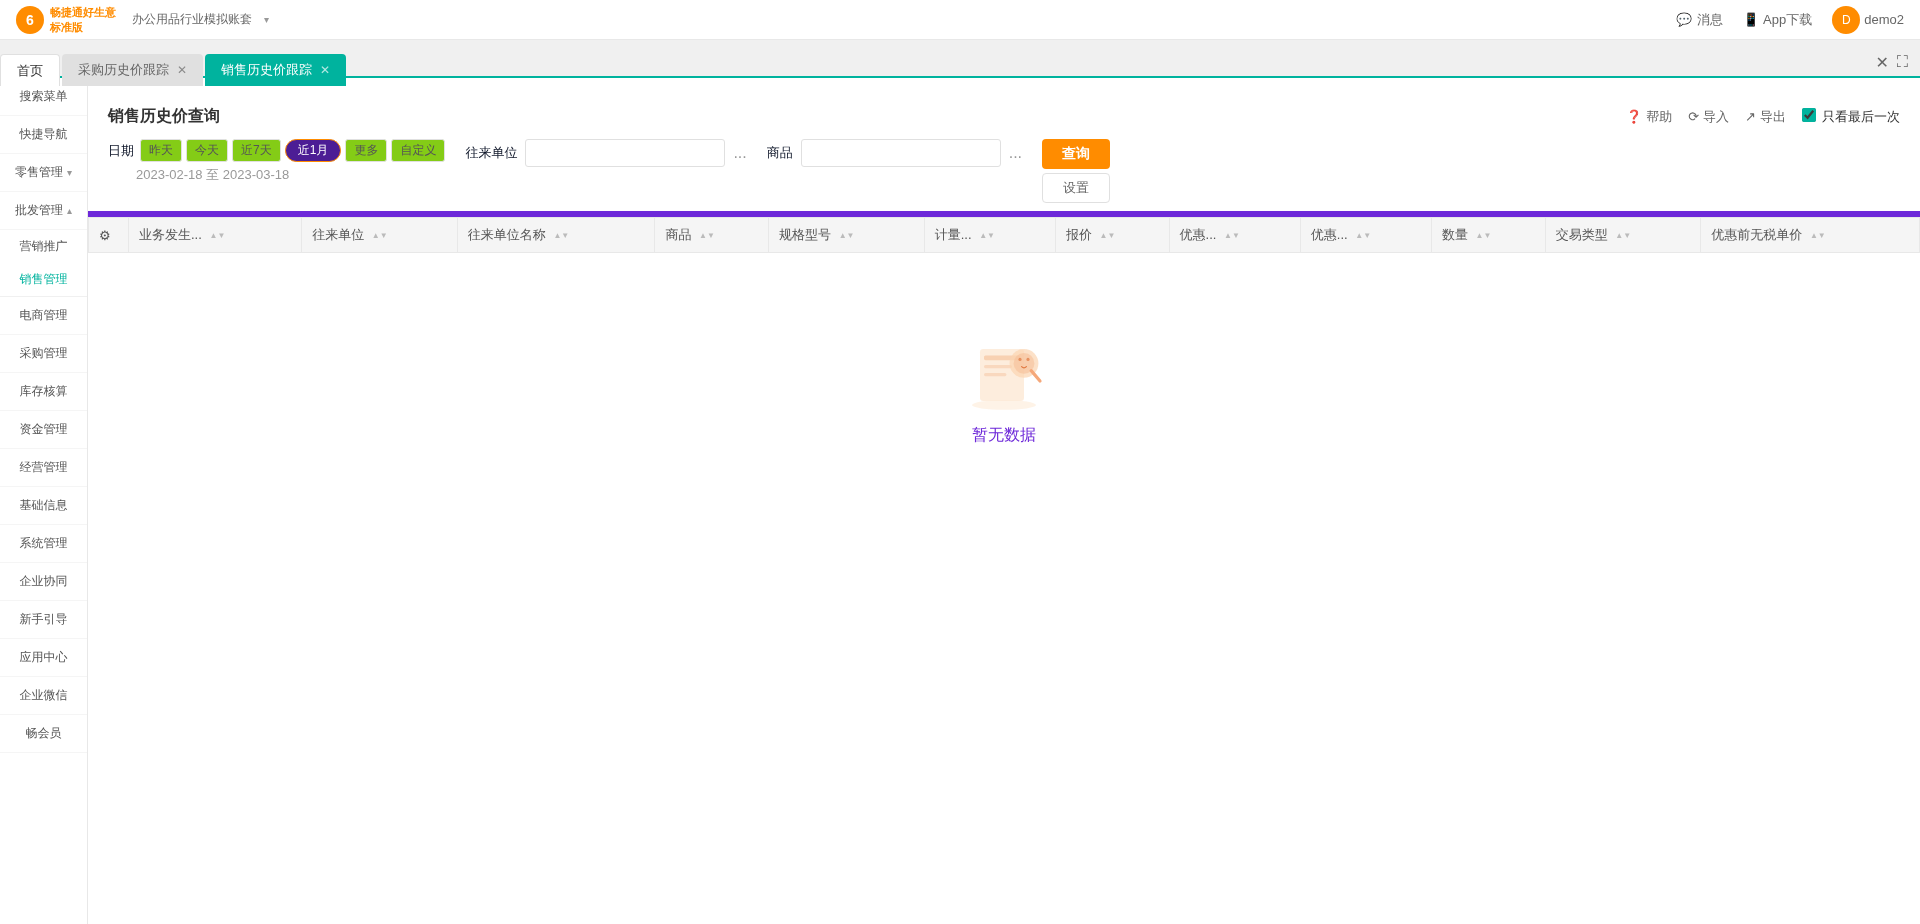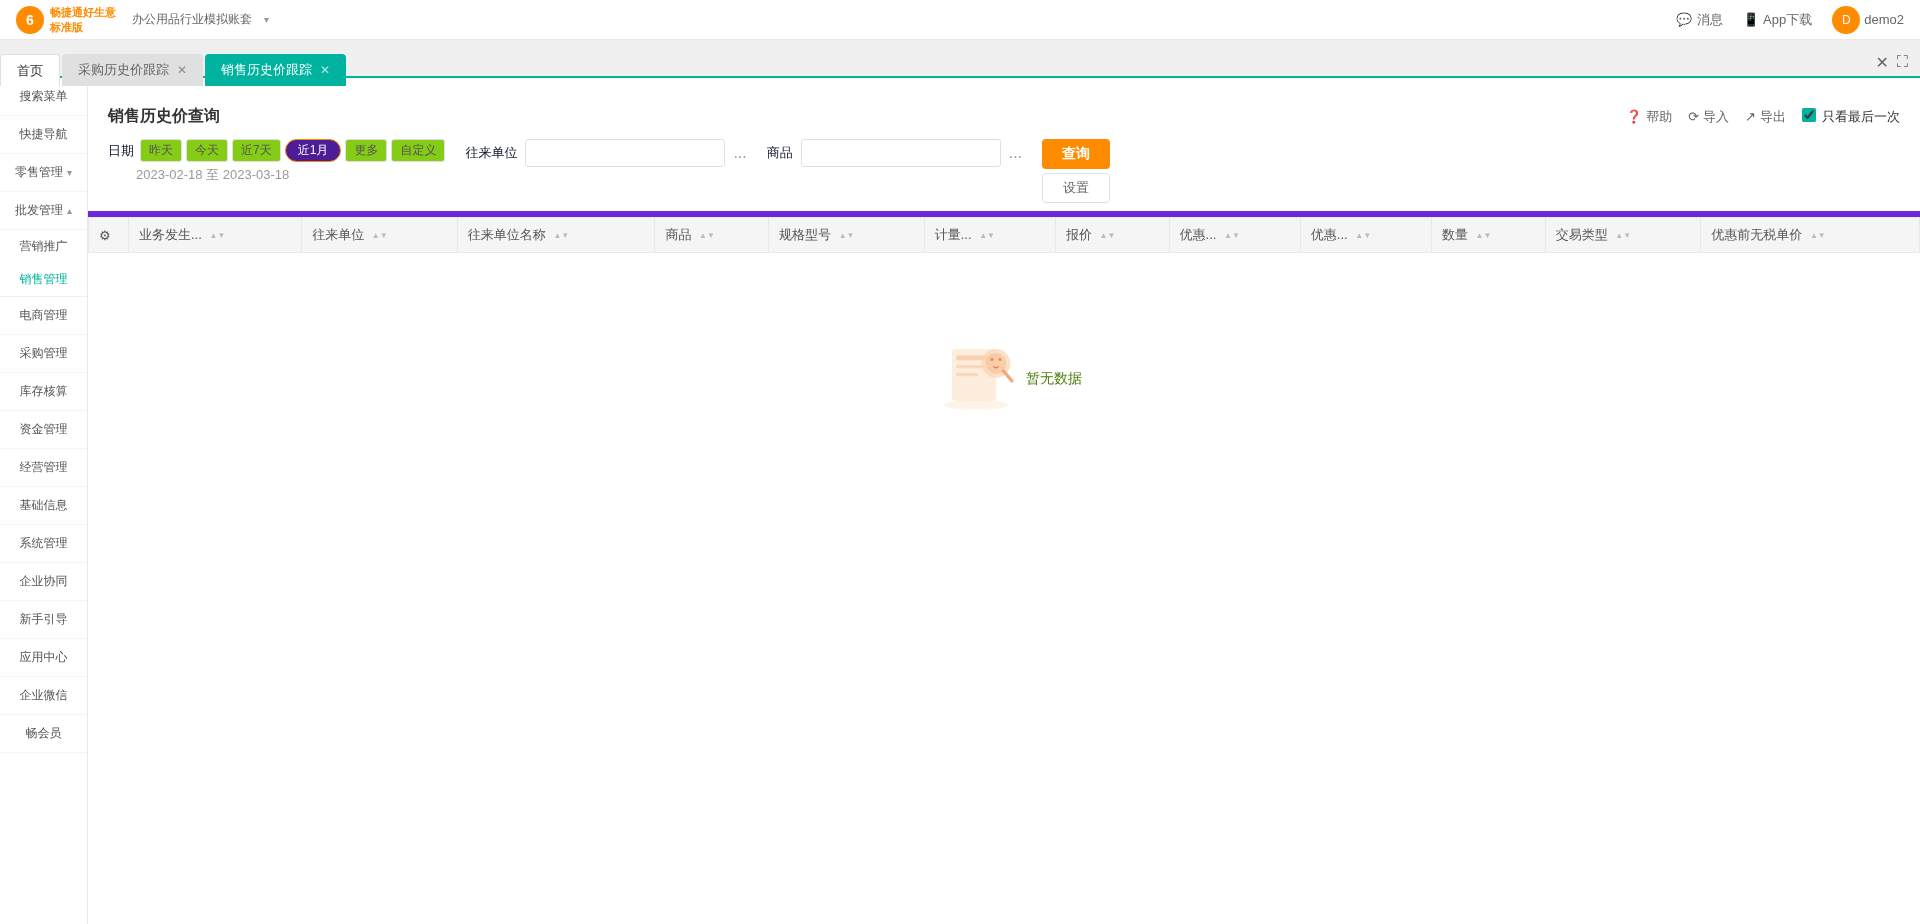--- a/index.html
+++ b/index.html
@@ -346,26 +346,26 @@
       padding: 8px 10px;
     }
     .th-settings {
       width: 40px;
       text-align: center;
     }
 
     
     .empty-state {
       display: flex;
-      flex-direction: row;
+      flex-direction: column;
       align-items: center;
       justify-content: center;
       padding: 80px 0;
-      color: #4d7c0f;
-      font-size: 14px;
+      color: #6d28d9;
+      font-size: 16px;
     }
     .empty-svg {
       width: 100px;
       height: 80px;
       margin-bottom: 12px;
     }
     .date-range-display {
       font-size: 13px;
       color: #999;
       margin-left: 4px;

